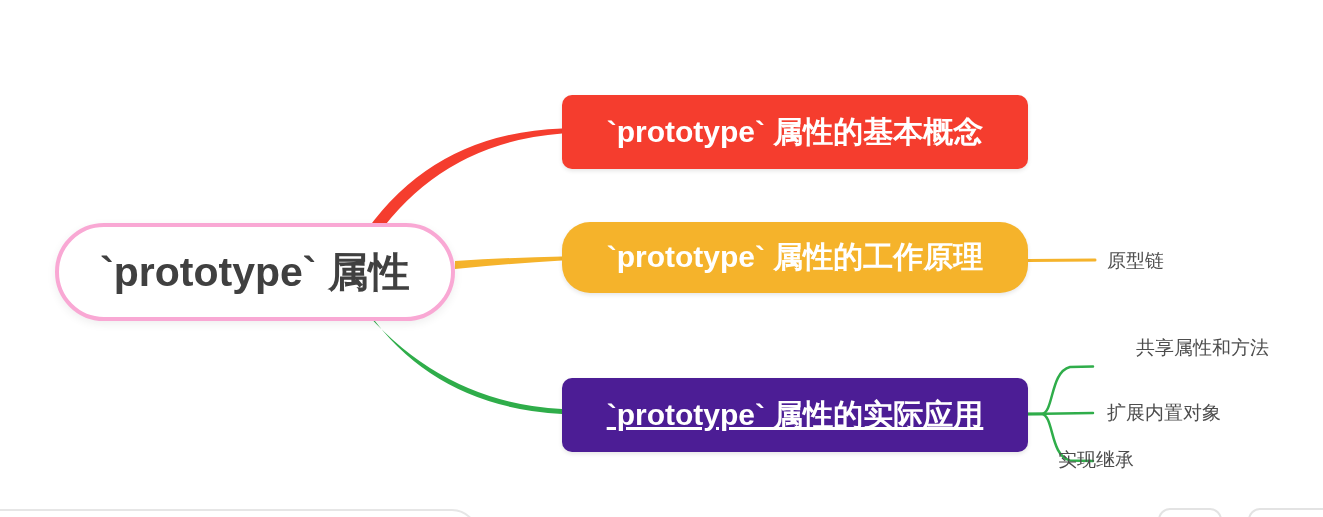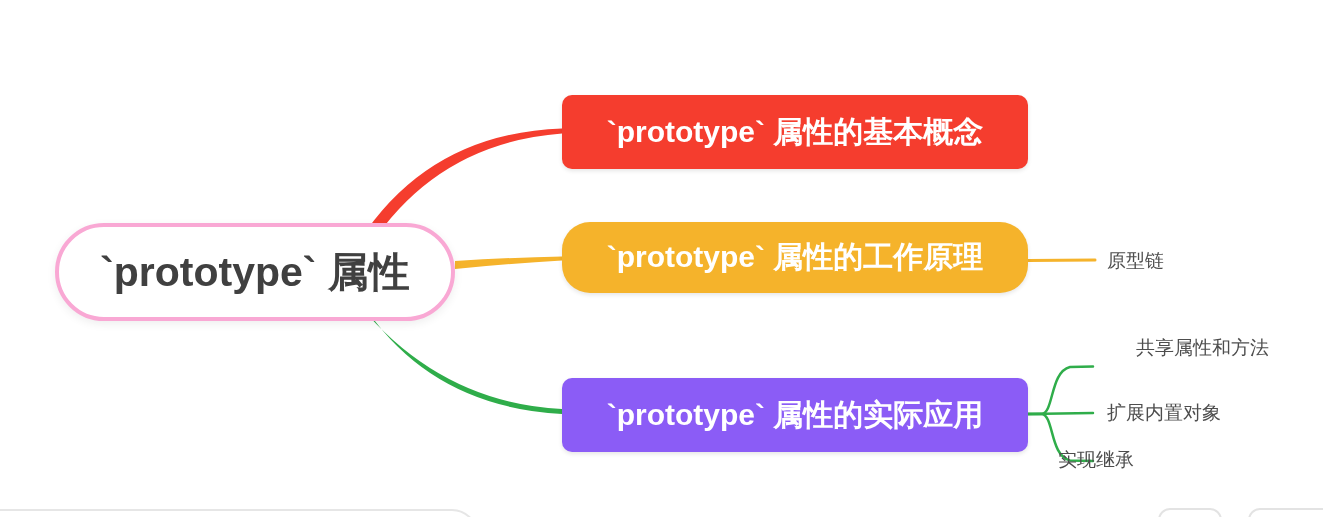--- a/index.html
+++ b/index.html
@@ -95,21 +95,21 @@
   </div>
 
   <div class="node branch-node branch-red" style="background-color: rgb(245, 61, 46);">
     <span>`prototype` 属性的基本概念</span>
   </div>
 
   <div class="node branch-node branch-yellow" style="background-color: rgb(245, 179, 43); border-radius: 28px;">
     <span>`prototype` 属性的工作原理</span>
   </div>
 
-  <div class="node branch-node branch-green" style="background-color: #8b5cf6;">
+  <div class="node branch-node branch-green" style="background-color: #4c1d95; text-decoration: underline;">
     <span>`prototype` 属性的实际应用</span>
   </div>
 
   <div class="leaf-label leaf-yuanxinglian">原型链</div>
   <div class="leaf-label leaf-share">共享属性和方法</div>
   <div class="leaf-label leaf-extend">扩展内置对象</div>
   <div class="leaf-label leaf-inherit">实现继承</div>
 
   <div class="chrome-panel"></div>
   <div class="chrome-btn chrome-btn-1"></div>

